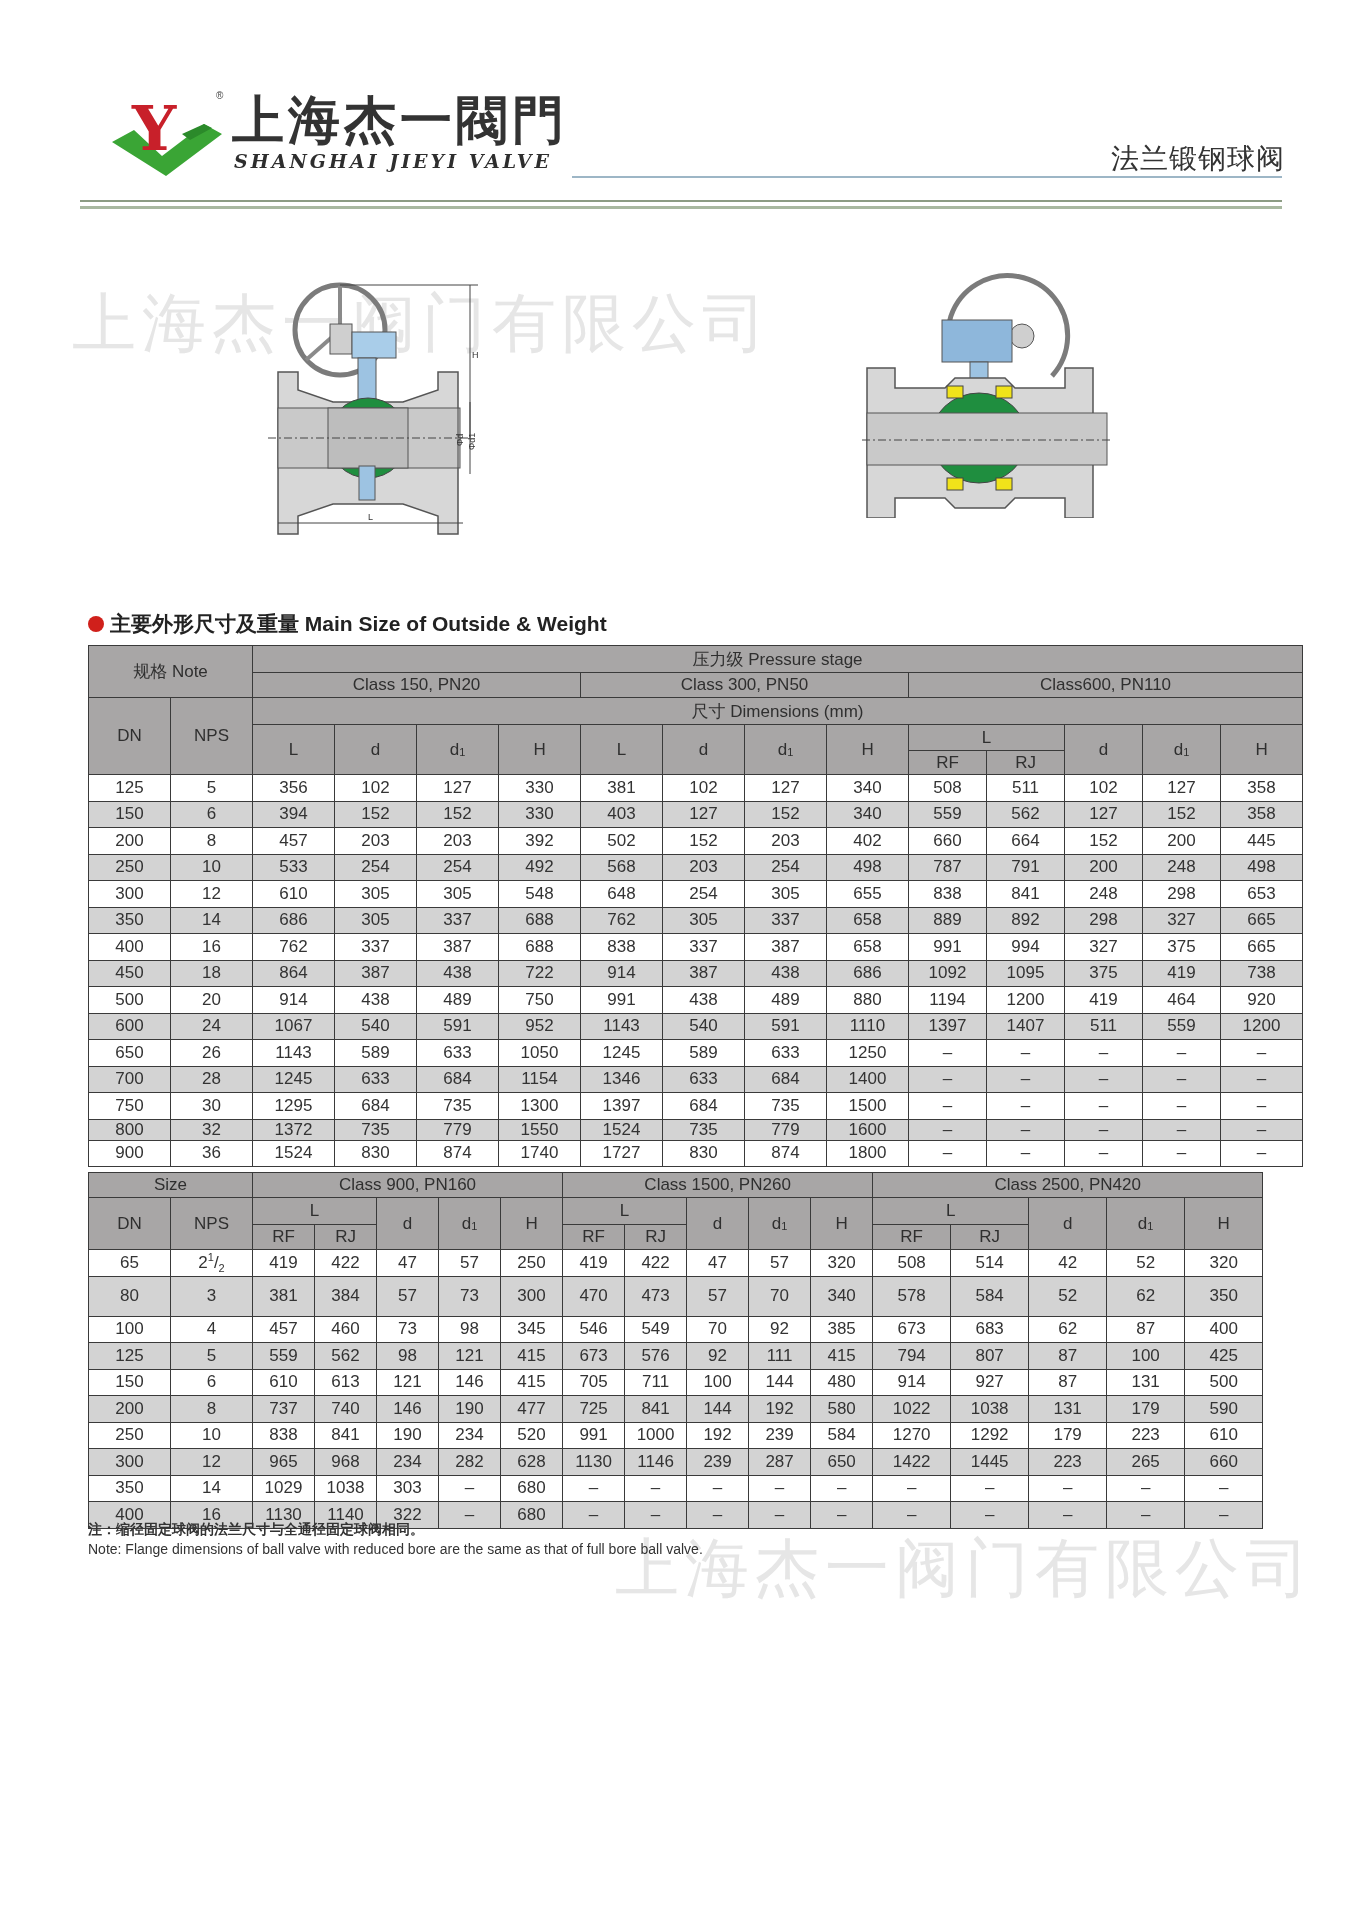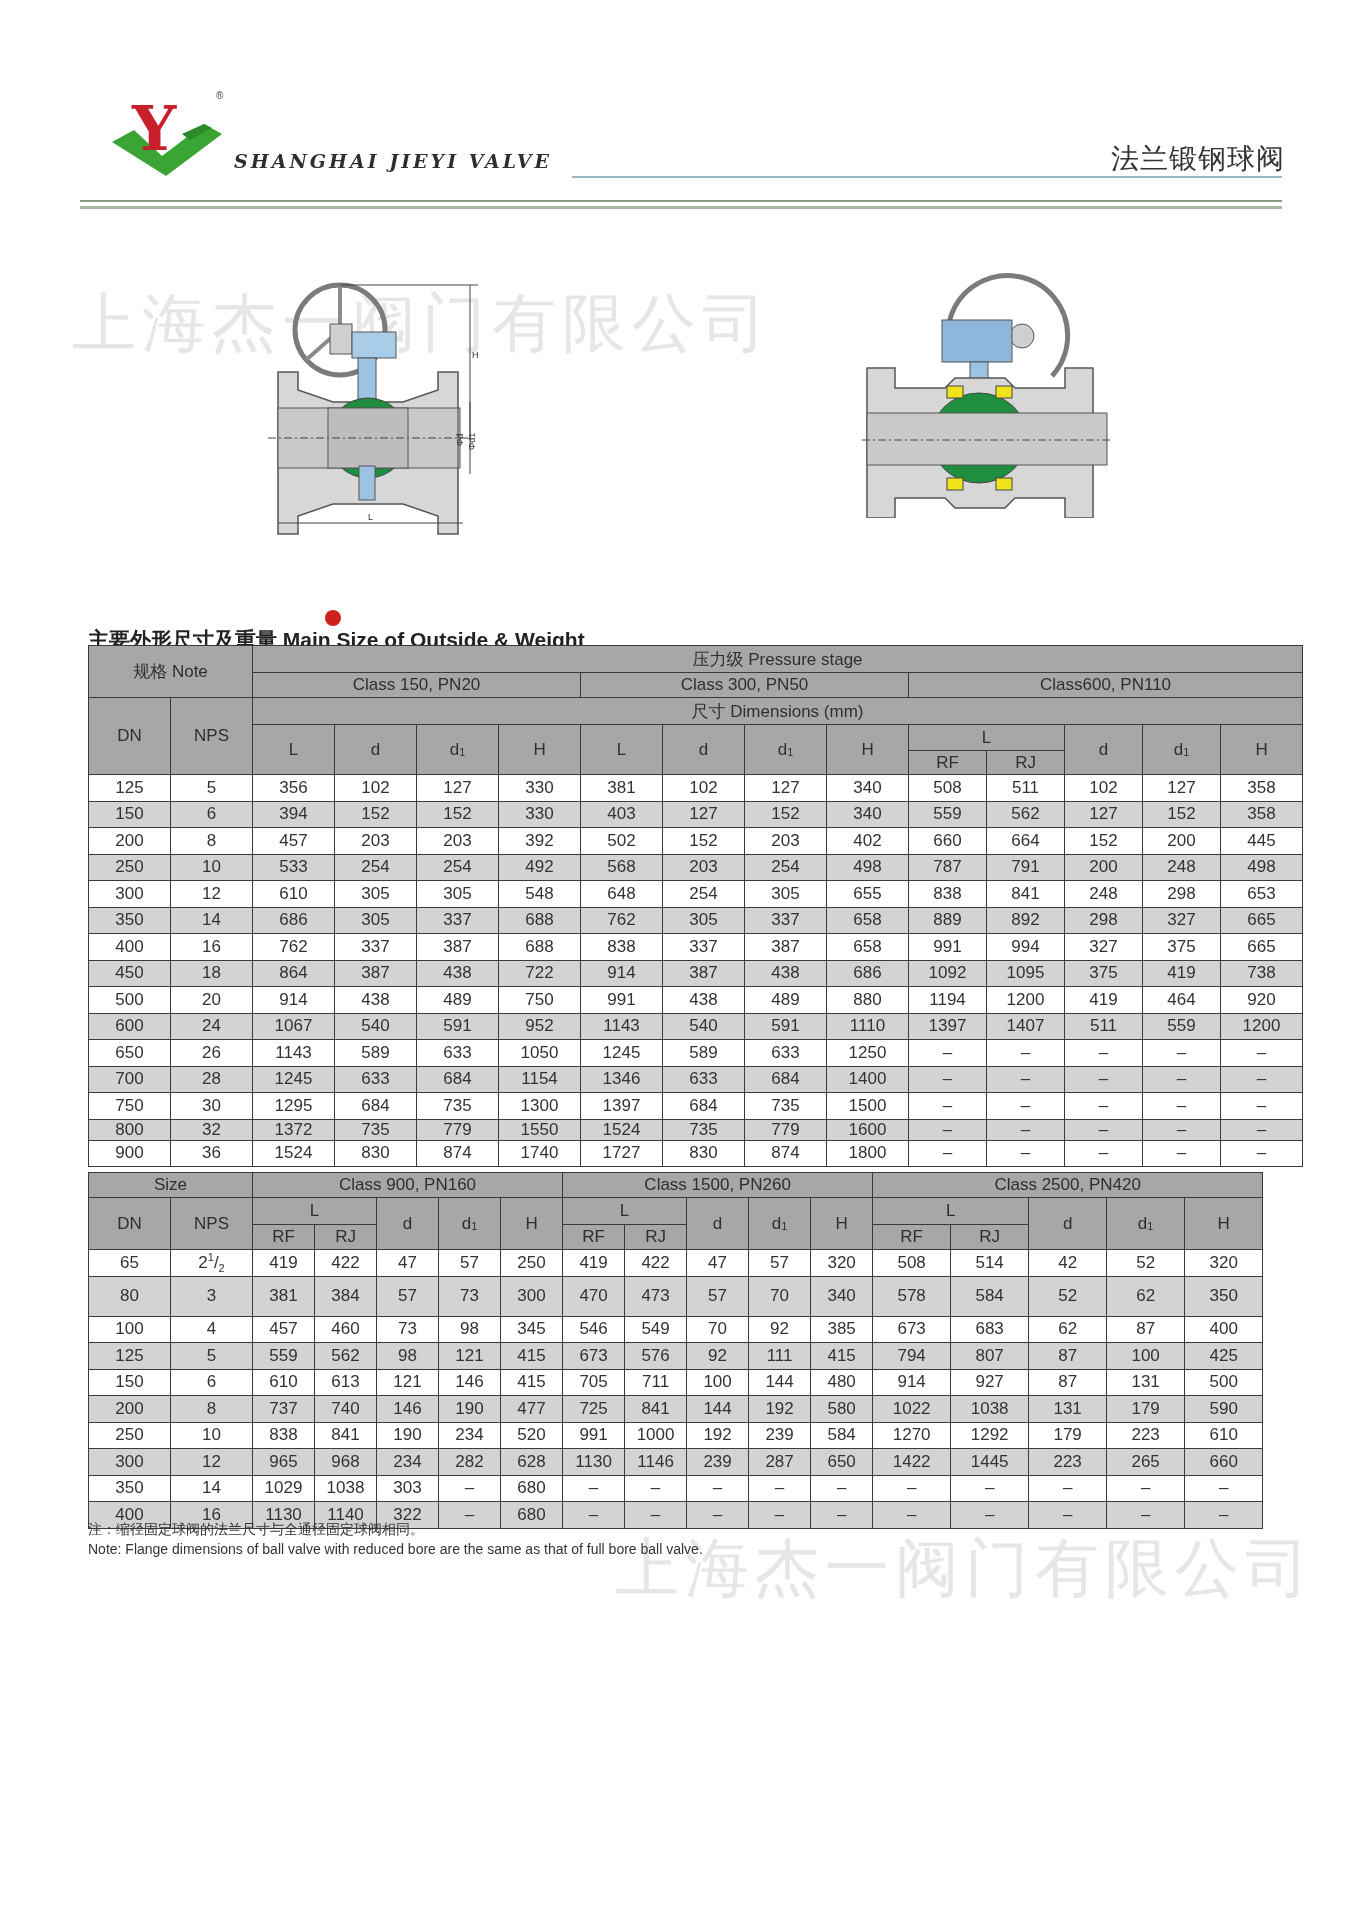--- a/index.html
+++ b/index.html
@@ -19,21 +19,21 @@
   .page-heading { right:72px; top:140px; font-family:"DejaVu Sans",sans-serif; font-size:28px; color:#333; letter-spacing:1px; white-space:nowrap; }
   .green-rule { left:80px; width:1202px; height:2px; background:#8c9c84; }
 
   
   .watermark { font-family:"DejaVu Sans",sans-serif; color:#e6e6e6; font-size:64px; letter-spacing:6px; white-space:nowrap; z-index:0; }
 
   
   .drawing { z-index:1; }
 
   
-  .section-title { left:88px; top:610px; font-size:21px; font-weight:bold; color:#222; white-space:nowrap; display:flex; align-items:center;flex-direction:column; }
+  .section-title { left:88px; top:610px; font-size:21px; font-weight:bold; color:#222; white-space:nowrap; display:flex; align-items:center; }
   .bullet { width:16px; height:16px; border-radius:50%; background:#d0201b; display:inline-block; margin-right:6px; }
 
   
   table.spec { border-collapse:collapse; position:absolute; left:88px; width:1174px; table-layout:fixed; z-index:2; }
   table.spec td { border:1px solid #3a3a3a; text-align:center; font-size:17px; color:#333;
                   padding:0; overflow:hidden; white-space:nowrap; }
   table.spec td.h { background:#a8a6a6; color:#2f2f2f; }
   table.spec tr.even td { background:#d3d3d3; }
   table.spec tr.odd td { background:#ffffff; }
   sub.small { font-size:11px; vertical-align:-1px; }
@@ -45,20 +45,21 @@
 </head>
 <body>
 
 <div class="abs logo">
   <svg class="abs logo-mark" viewBox="0 0 112 82" width="112" height="82">
     <polygon points="0,48 22,36 50,62 92,30 110,40 54,82" fill="#3aa535"></polygon>
     <polygon points="70,40 92,30 100,34 78,46" fill="#2b8a2a"></polygon>
     <text x="20" y="56" font-family="DejaVu Serif, serif" font-weight="bold" font-size="62" fill="#c8202a">Y</text>
   </svg>
   <span class="abs logo-reg">®</span>
+  <span class="abs logo-cn">上海杰一閥門</span>
   <span class="abs logo-en">SHANGHAI JIEYI VALVE</span>
 </div>
 <div class="abs page-heading">法兰锻钢球阀</div>
 <div class="abs blue-rule"></div>
 <div class="abs green-rule" style="top:200px;"></div>
 <div class="abs green-rule" style="top:206px;height:3px;background:#a8b8a0;"></div>
 
 <div class="abs watermark" style="left:72px;top:280px;">上海杰一阀门有限公司</div>
 <div class="abs watermark" style="left:615px;top:1525px;">上海杰一阀门有限公司</div>
 
@@ -661,14 +662,14 @@
         <td>–</td>
         <td>–</td>
         <td>–</td>
         <td>–</td>
         <td>–</td>
         <td>–</td>
       </tr>
     </tbody>
 </table>
 
-<div class="abs note" style="top:1521px;">注：缩径固定球阀的法兰尺寸与全通径固定球阀相同。</div>
+<div class="abs note" style="top:1521px;font-weight:bold;">注：缩径固定球阀的法兰尺寸与全通径固定球阀相同。</div>
 <div class="abs note" style="top:1541px;">Note: Flange dimensions of ball valve with reduced bore are the same as that of full bore ball valve.</div>
 
 </body></html>

